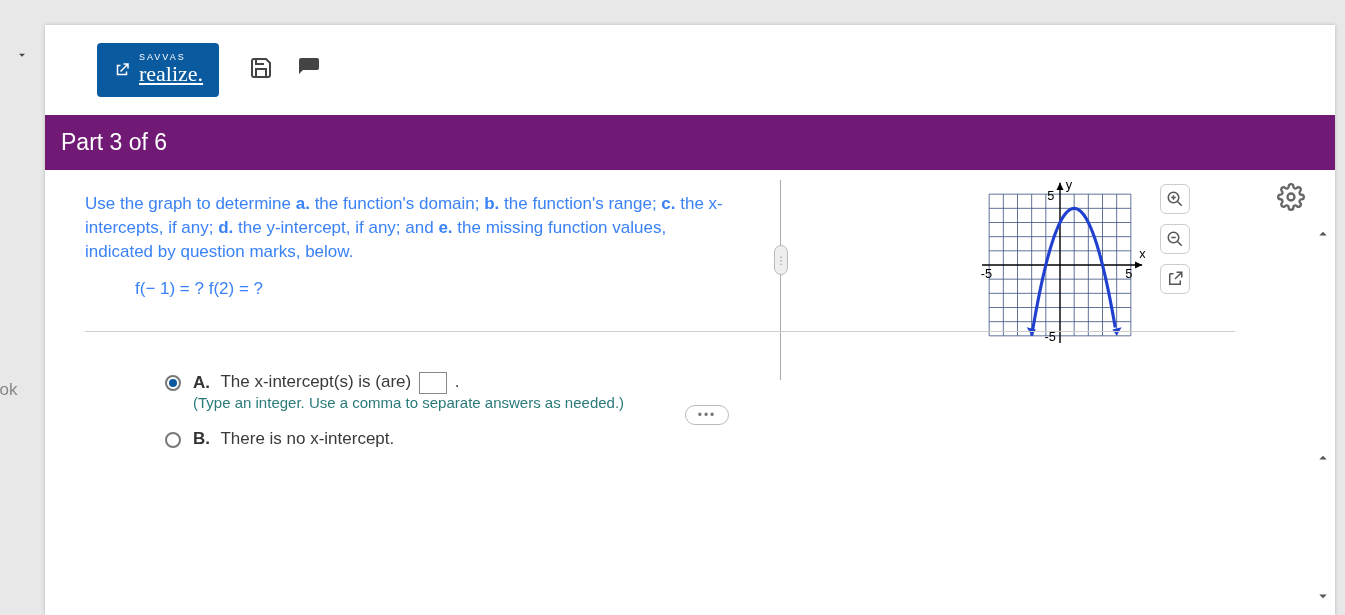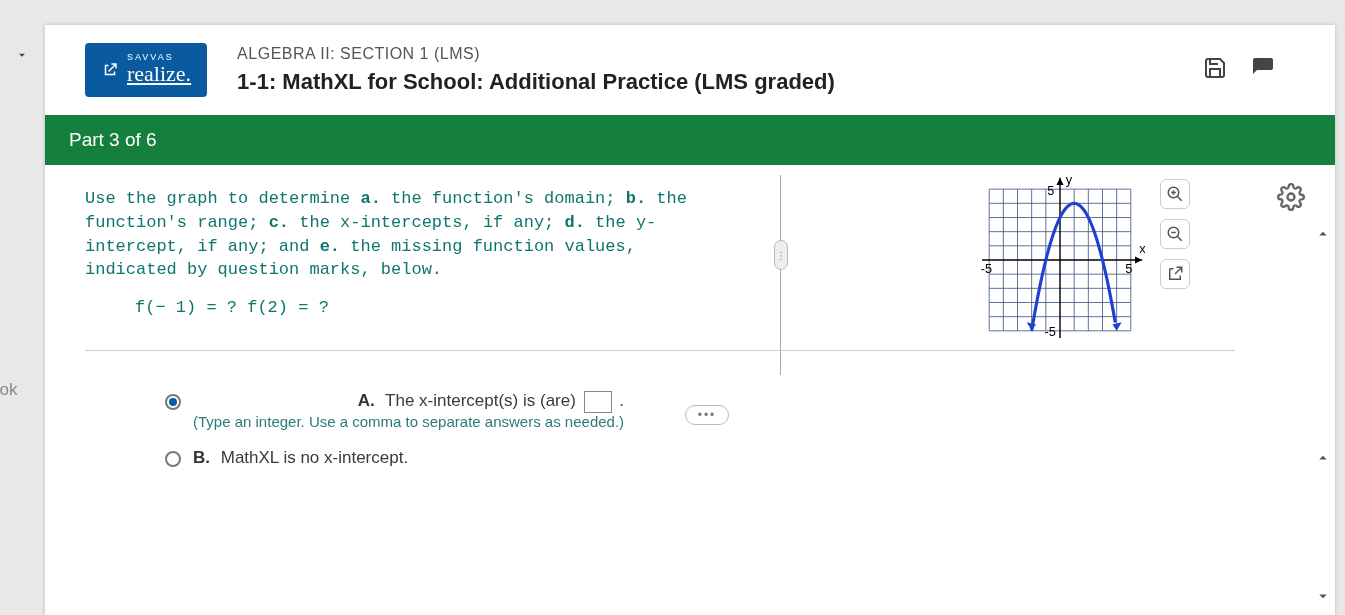--- a/index.html
+++ b/index.html
@@ -37,20 +37,21 @@
   top: 380px;
   color: #888;
   font-size: 17px;
 }
 .header-band {
   display: flex;
   align-items: center;
   padding: 18px 60px 18px 40px;
   background: #fff;
   gap: 30px;
+  margin-left: 12px;
 }
 .realize-btn {
   background: #0a5aa0;
   color: #fff;
   padding: 10px 16px;
   border-radius: 4px;
   display: flex;
   align-items: center;
   gap: 8px;
   font-size: 18px;
@@ -58,45 +59,44 @@
 }
 .realize-btn .brand-top { font-size: 9px; letter-spacing: 2px; display:block; line-height: 8px;}
 .realize-btn .brand-main { font-family: Georgia, serif; font-size: 22px; text-decoration: underline; }
 .realize-btn svg { width: 18px; height: 18px; fill: #fff; }
 .header-text { flex: 1; }
 .header-line1 { color: #555; font-size: 16px; letter-spacing: 0.5px; }
 .header-line2 { color: #222; font-size: 22px; font-weight: 600; margin-top: 6px; }
 .header-icons { display: flex; gap: 24px; align-items: center; }
 .header-icons .ico { width: 24px; height: 28px; color: #444; cursor: pointer; }
 .part-bar {
-  background: #15803d;
+  background: #701a75;
   color: #fff;
-  padding: 14px 24px;
-  font-size: 19px;
+  padding: 14px 16px;
+  font-size: 23px;
 }
 .settings-gear {
   position: absolute;
   right: 30px;
   top: 158px;
   width: 28px;
   height: 28px;
   color: #555;
   cursor: pointer;
 }
 .content-row {
   display: flex;
   padding: 22px 0 0 40px;
   position: relative;
 }
 .question-col {
   width: 650px;
-  color: #0f766e;
+  color: #3b82f6;
   font-size: 17px;
   line-height: 1.4;
-  font-family: Liberation Mono, monospace;
 }
 .question-col .qtext b { font-weight: bold; }
 .fvals { margin-left: 50px; margin-top: 14px; font-size: 17px; }
 .divider-vert {
   position: absolute;
   left: 735px;
   top: 10px;
   width: 1px;
   height: 200px;
   background: #aaa;
@@ -164,21 +164,20 @@
   justify-content: center;
   color: #777;
   font-size: 12px;
   letter-spacing: 2px;
   cursor: pointer;
 }
 .answers-block {
   margin: 40px 0 0 120px;
   font-size: 17px;
   color: #3a3a3a;
-  text-align: right;
 }
 .answer-row { display: flex; align-items: flex-start; gap: 12px; margin-bottom: 18px; }
 .radio {
   width: 16px; height: 16px; border: 2px solid #777; border-radius: 50%;
   margin-top: 3px; display: inline-flex; align-items: center; justify-content: center;
   cursor: pointer;
 }
 .radio.selected::after {
   content: ''; width: 8px; height: 8px; background: #0b5aa0; border-radius: 50%;
 }
@@ -227,24 +226,20 @@
 
   <div class="header-band">
     <div class="realize-btn">
       <svg viewBox="0 0 24 24">
           <path d="M14 3h7v7h-2V6.4l-8.3 8.3-1.4-1.4L17.6 5H14V3zM5 5h5v2H7v10h10v-3h2v5H5V5z"></path>
         </svg>
       <span>
         <span class="brand-top">SAVVAS</span>
         <span class="brand-main">realize.</span>
       </span>
-    </div>
-    <div class="header-text">
-      <div class="header-line1">ALGEBRA II: SECTION 1 (LMS)</div>
-      <div class="header-line2">1-1: MathXL for School: Additional Practice (LMS graded)</div>
     </div>
     <div class="header-icons">
       <div class="ico">
         <svg viewBox="0 0 24 24" fill="none" stroke="#444" stroke-width="2">
             <path d="M17 3H5a2 2 0 0 0-2 2v14a2 2 0 0 0 2 2h14a2 2 0 0 0 2-2V7l-4-4z"></path>
             <path d="M17 21v-8H7v8M7 3v5h8"></path>
           </svg>
       </div>
       <div class="ico">
         <svg viewBox="0 0 24 24" fill="#444">
@@ -349,21 +344,21 @@
         <span>The x-intercept(s) is (are) </span>
         <span class="answer-input"></span>
         <span>.</span>
         <div class="answer-hint">(Type an integer. Use a comma to separate answers as needed.)</div>
       </div>
     </div>
     <div class="answer-row">
       <span class="radio"></span>
       <div>
         <span class="answer-letter">B.</span>
-        <span>MathXL is no x-intercept.</span>
+        <span>There is no x-intercept.</span>
       </div>
     </div>
   </div>
 
   <div class="right-scroll">
     <svg class="sarrow" viewBox="0 0 24 24">
         <path d="M7 14l5-5 5 5z" fill="#555"></path>
       </svg>
     <div class="scroll-gap"></div>
     <svg class="sarrow" viewBox="0 0 24 24" style="margin-bottom:120px;">

